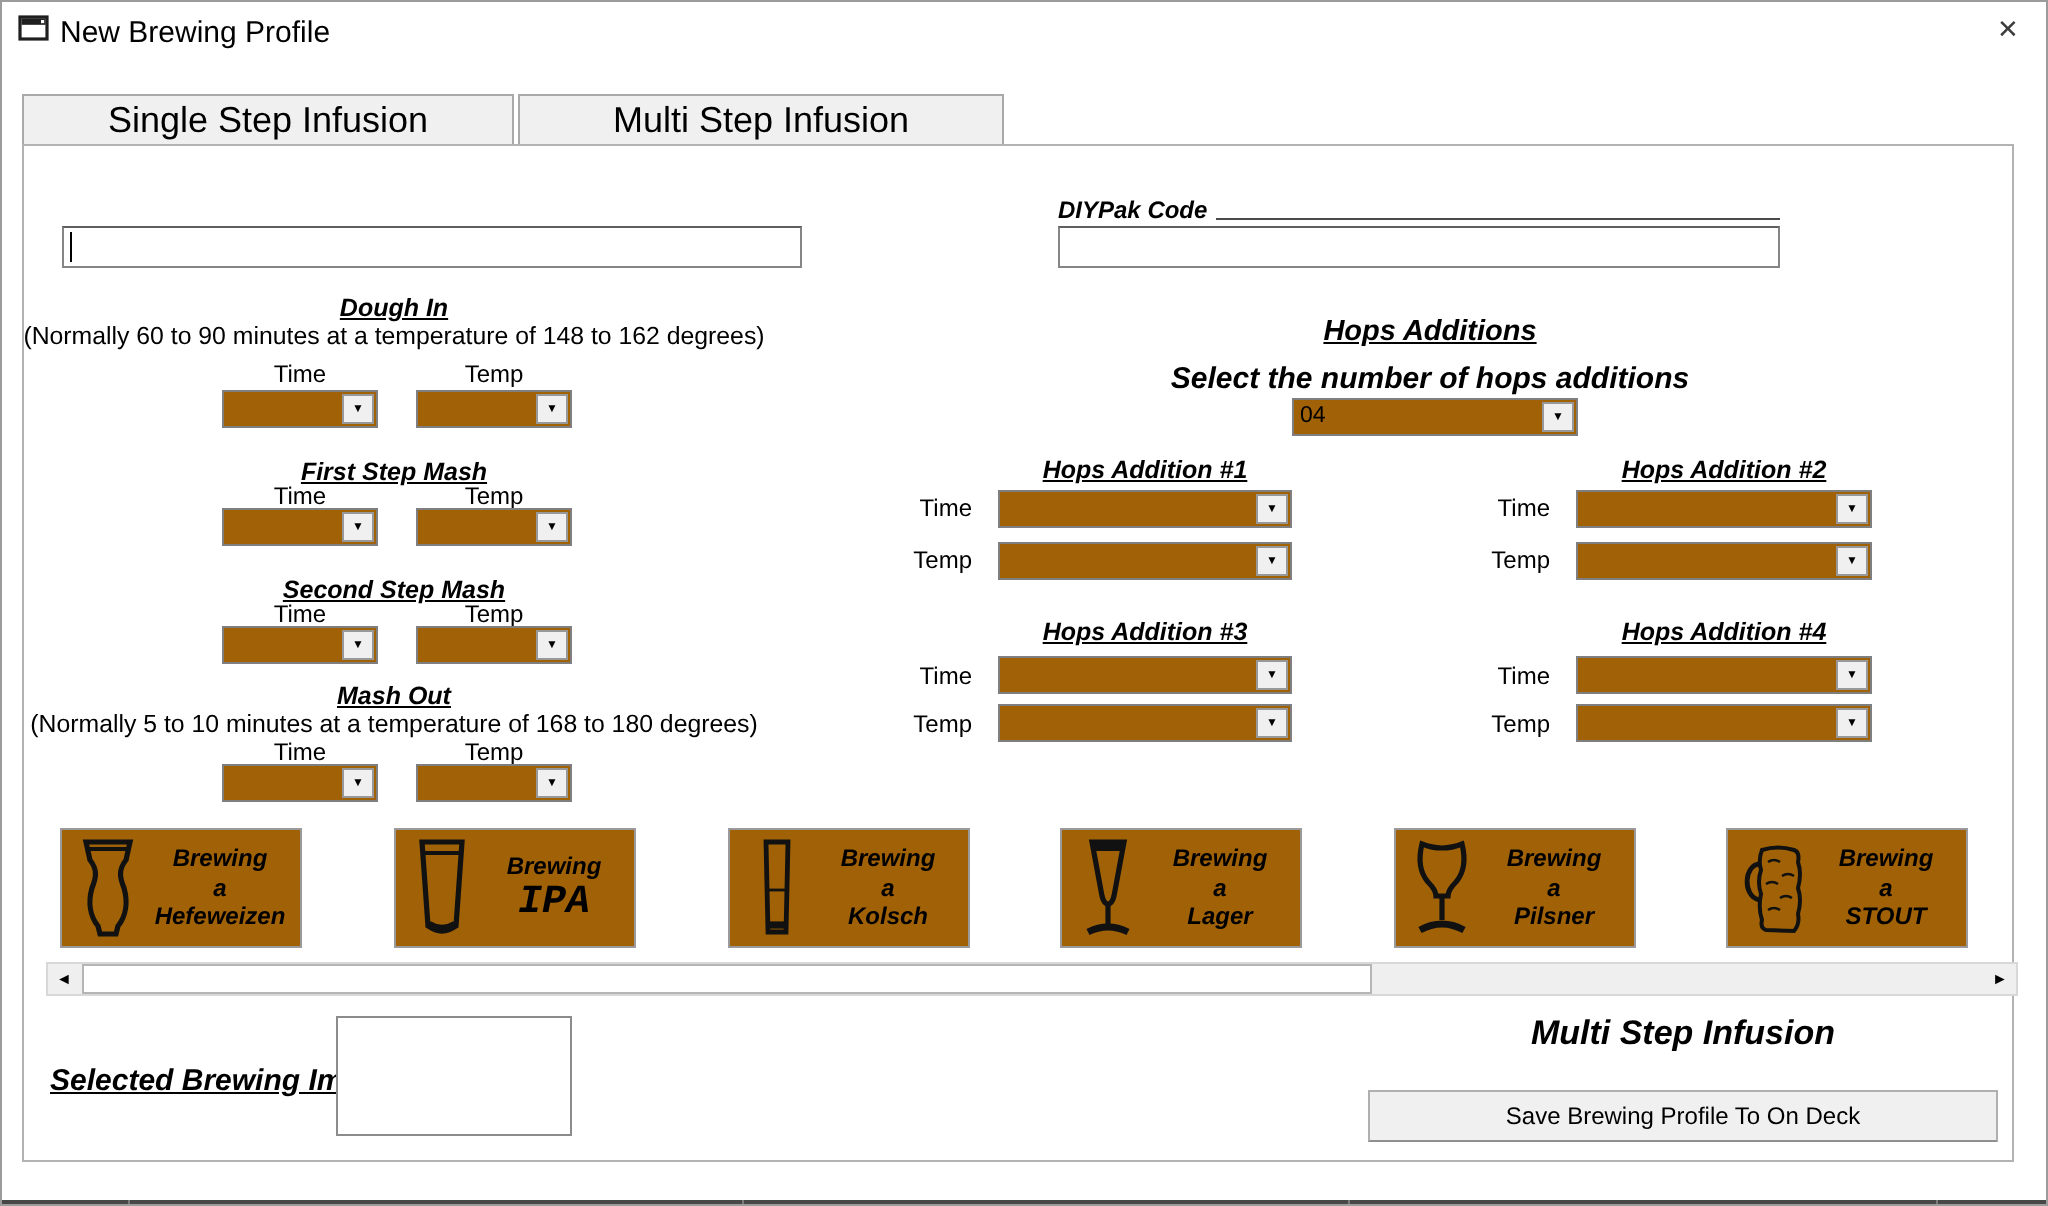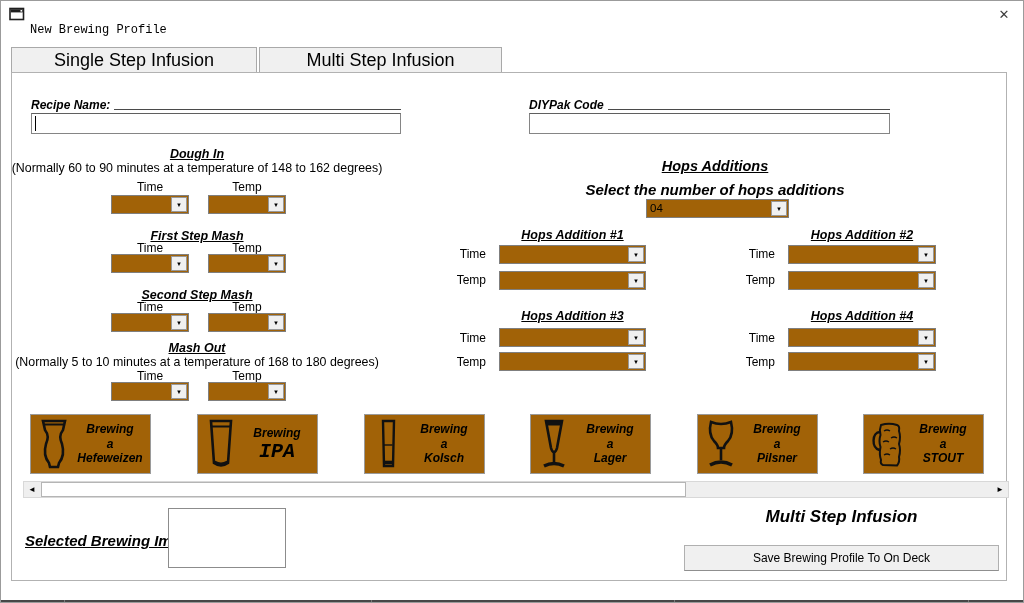--- a/index.html
+++ b/index.html
@@ -4,21 +4,21 @@
 <style>
   * { margin:0; padding:0; box-sizing:border-box; }
   html,body { background:#cfcfcf; }
   body { font-family:"Liberation Sans", sans-serif; color:#000; }
   .stage { position:relative; width:1024px; height:603px; background:#fff;
            border:1px solid #9b9b9b; overflow:hidden; }
 
   
   .titlebar { position:absolute; left:0; top:0; width:100%; height:30px; background:#fff; }
   .app-icon { position:absolute; left:8px; top:5px; width:16px; height:16px; }
-  .title-text { position:absolute; left:29px; top:22px; font-size:12px;font-family:Liberation Mono, monospace; }
+  .title-text { position:absolute; left:29px; top:7px; font-size:15px; }
   .close-btn { position:absolute; right:8px; top:3px; width:22px; height:20px;
                display:flex; align-items:center; justify-content:center;
                font-size:13px; color:#3d3d3d; cursor:default; }
 
   
   .tab { position:absolute; top:46px; height:26px; background:#f0f0f0;
          border:1px solid #a9a9a9; border-bottom:1px solid #8f8f8f;
          display:flex; align-items:center; justify-content:center; font-size:18px; }
   .tab-1 { left:10px; width:246px; }
   .tab-2 { left:258px; width:243px; }
@@ -102,24 +102,20 @@
 
   <div class="tab tab-1">
     <span>Single Step Infusion</span>
   </div>
   <div class="tab tab-2">
     <span>Multi Step Infusion</span>
   </div>
 
   <div class="panel"></div>
 
-  <div class="label-row" style="left:30px; top:96px; width:370px;">
-    <span class="lbl">Recipe Name:</span>
-    <span class="rule"></span>
-  </div>
   <input class="textinput" style="left: 30px; top: 112px; width: 370px;" value="">
   <div class="caret" style="left:34px; top:115px;"></div>
 
   <div class="label-row" style="left:528px; top:96px; width:361px;">
     <span class="lbl">DIYPak Code</span>
     <span class="rule"></span>
   </div>
   <input class="textinput" style="left: 528px; top: 112px; width: 361px;" value="">
 
   <div class="sec-head" style="left:6px; top:146px; width:380px;">Dough In</div>

